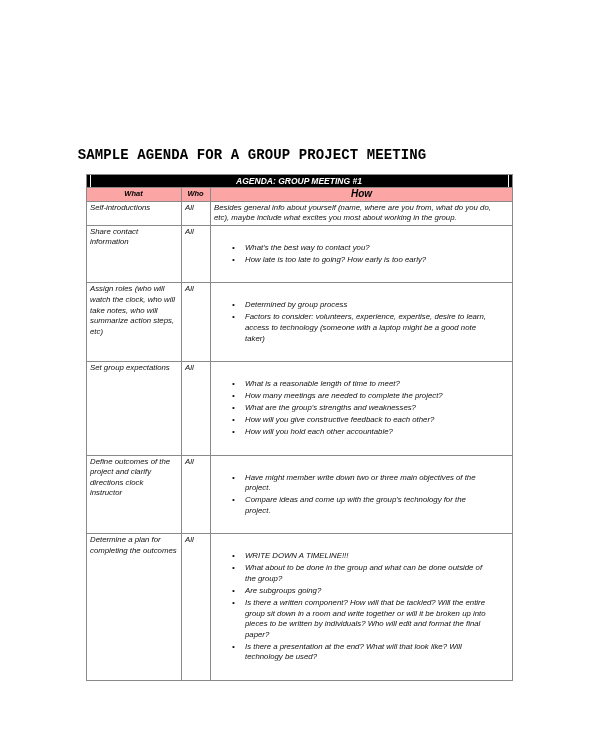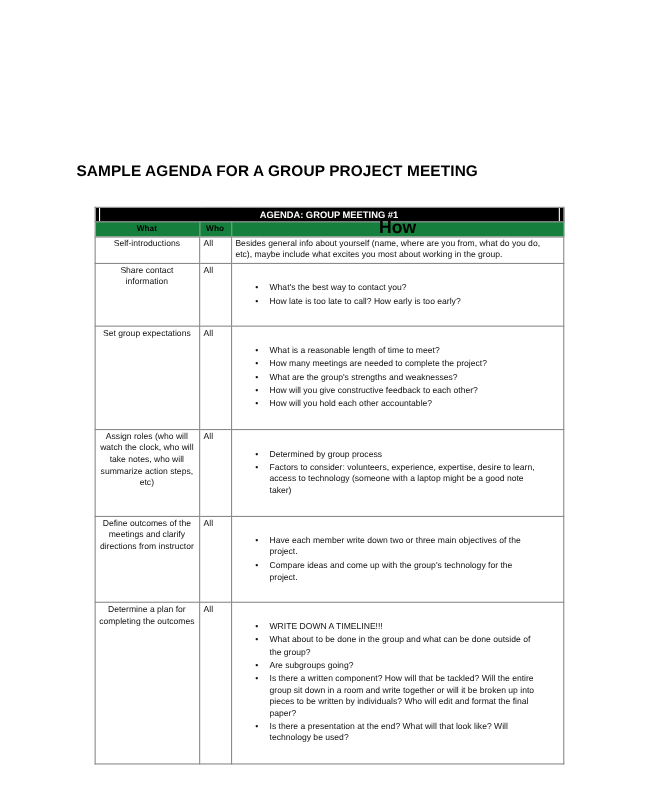--- a/index.html
+++ b/index.html
@@ -3,39 +3,39 @@
   <meta charset="utf-8">
   <style>
     html, body { margin: 0; padding: 0; }
     body {
       width: 600px; height: 730px; background: #ffffff;
       font-family: "DejaVu Sans", sans-serif; color: #111;
       position: relative; overflow: hidden;
     }
     .title {
       position: absolute; left: 0; width: 504px; top: 147px;
-      text-align: center; font-family: Liberation Sans, sans-serif;
+      text-align: center; font-family: Liberation Mono, monospace;
       font-weight: bold; font-size: 14px; letter-spacing: 0.1px; color: #000;
     }
     table.agenda {
-      position: absolute; left: 86px; top: 188px; width: 426px;
+      position: absolute; left: 86px; top: 174px; width: 426px;
       border-collapse: collapse; table-layout: fixed;
-      font-family: "Liberation Sans", sans-serif; font-size: 7.8px; line-height: 10.6px;
+      font-family: "Liberation Sans", sans-serif; font-size: 7.8px; line-height: 10.6px; font-style: italic;
     }
     table.agenda td, table.agenda th {
       border: 1px solid #8a8a8a; vertical-align: top; padding: 1px 4px 1px 3px;
     }
     .band th {
       background: #000; color: #fff; font-weight: bold; font-size: 8.5px;
       line-height: 10px; padding: 1px 0; text-align: center;
       border: 1px solid #000; box-shadow: inset 3px 0 0 #000, inset 4px 0 0 #fff, inset -3px 0 0 #000, inset -4px 0 0 #fff;
     }
-    .colhead th { font-weight: bold; text-align: center; font-size: 7.5px; background: #15803d; color: #000; }
-    .colhead th.how { font-size: 16px; line-height: 12px; padding: 0; }
-    td.what { border-right: 2px solid #bdbdbd; text-align: center; }
+    .colhead th { font-weight: bold; text-align: center; font-size: 7.5px; background: #fca5a5; color: #000; }
+    .colhead th.how { font-size: 10px; line-height: 12px; padding: 0; }
+    td.what { border-right: 2px solid #bdbdbd; }
     ul { margin: 16px; padding: 0; list-style: none; }
     li { position: relative; padding-left: 15px; margin-bottom: 1.4px; }
     li::before { content: "\2022"; position: absolute; left: 2px; top: 0; font-size: 8px; }
     col.c1 { width: 95px; } col.c2 { width: 29px; } col.c3 { width: 302px; }
   </style>
 </head>
 <body>
 
 <div class="title">SAMPLE AGENDA FOR A GROUP PROJECT MEETING</div>
 
@@ -62,53 +62,53 @@
         <td>
           <div>Besides general info about yourself (name, where are you from, what do you do, etc), maybe include what excites you most about working in the group.</div>
         </td>
       </tr>
       <tr>
         <td class="what">Share contact information</td>
         <td>All</td>
         <td>
           <ul>
             <li>What's the best way to contact you?</li>
-            <li>How late is too late to call? How early is too early?</li>
+            <li>How late is too late to going? How early is too early?</li>
+          </ul>
+        </td>
+      </tr>
+      <tr>
+        <td class="what">Assign roles (who will watch the clock, who will take notes, who will summarize action steps, etc)</td>
+        <td>All</td>
+        <td>
+          <ul>
+            <li>Determined by group process</li>
+            <li>Factors to consider: volunteers, experience, expertise, desire to learn, access to technology (someone with a laptop might be a good note taker)</li>
           </ul>
         </td>
       </tr>
       <tr>
         <td class="what">Set group expectations</td>
         <td>All</td>
         <td>
           <ul>
             <li>What is a reasonable length of time to meet?</li>
             <li>How many meetings are needed to complete the project?</li>
             <li>What are the group's strengths and weaknesses?</li>
             <li>How will you give constructive feedback to each other?</li>
             <li>How will you hold each other accountable?</li>
           </ul>
         </td>
       </tr>
       <tr>
-        <td class="what">Assign roles (who will watch the clock, who will take notes, who will summarize action steps, etc)</td>
+        <td class="what">Define outcomes of the project and clarify directions clock instructor</td>
         <td>All</td>
         <td>
           <ul>
-            <li>Determined by group process</li>
-            <li>Factors to consider: volunteers, experience, expertise, desire to learn, access to technology (someone with a laptop might be a good note taker)</li>
-          </ul>
-        </td>
-      </tr>
-      <tr>
-        <td class="what">Define outcomes of the meetings and clarify directions from instructor</td>
-        <td>All</td>
-        <td>
-          <ul>
-            <li>Have each member write down two or three main objectives of the project.</li>
+            <li>Have might member write down two or three main objectives of the project.</li>
             <li>Compare ideas and come up with the group's technology for the project.</li>
           </ul>
         </td>
       </tr>
       <tr>
         <td class="what">Determine a plan for completing the outcomes</td>
         <td>All</td>
         <td>
           <ul>
             <li>WRITE DOWN A TIMELINE!!!</li>

